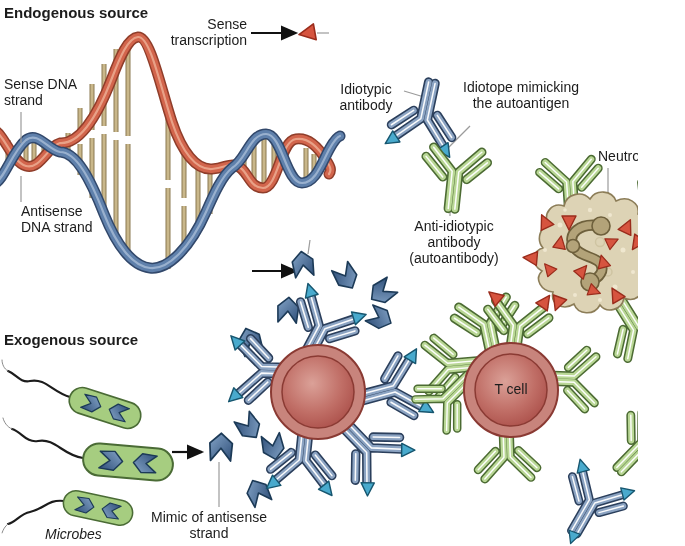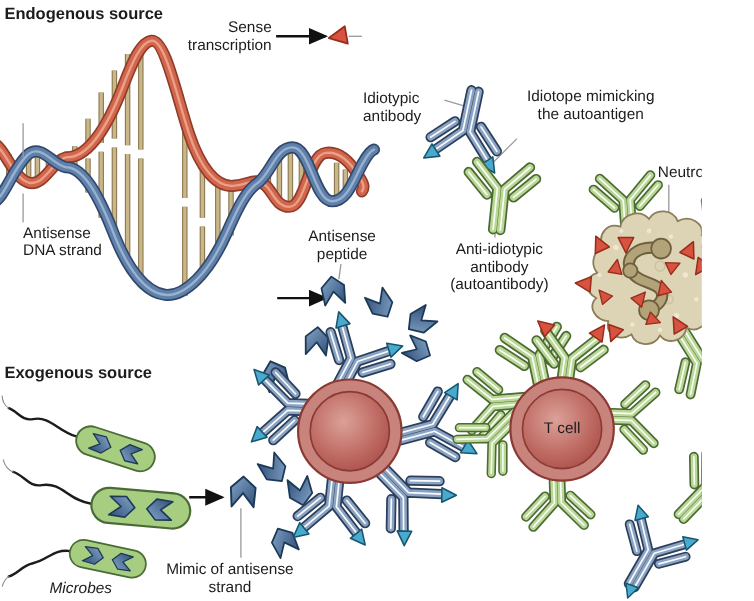--- a/index.html
+++ b/index.html
@@ -8,21 +8,21 @@
     font-family:"Liberation Sans","DejaVu Sans",sans-serif;
     border-radius:20px;
   }
   #art{position:absolute;left:0;top:0;}
   .lbl{
     position:absolute;font-size:14px;line-height:16px;color:var(--c-text,#1c1c1c);
     white-space:normal;
   }
   .lbl.b{font-weight:bold;font-size:15px;}
   .ctr{text-align:center;}
-  .rt{text-align:left;}
+  .rt{text-align:center;}
 
   
   .strand{fill:none;stroke-linecap:round;}
   .sro{stroke:#8f3d2a;stroke-width:11;}
   .srf{stroke:var(--c-dna-sense-strand,#d2654c);stroke-width:8;}
   .srh{stroke:#ecab92;stroke-width:2.2;opacity:.85;}
   .sbo{stroke:#32486b;stroke-width:11;}
   .sbf{stroke:var(--c-dna-antisense-strand,#5f80ab);stroke-width:8;}
   .sbh{stroke:#a3b8d3;stroke-width:2.2;opacity:.85;}
   .rungo{fill:none;stroke:#8a7850;stroke-width:5;}
@@ -267,24 +267,24 @@
     <use href="#ab" class="ab-green" transform="translate(641 447) rotate(44) scale(1.05)"></use>
     <use href="#abt" class="ab-blue" transform="translate(590 505) rotate(30) scale(1.05)"></use>
     <use href="#trit" transform="translate(573 537) rotate(200)"></use>
   </g>
 
   <use href="#trir" transform="translate(308 33) rotate(-100) scale(1.15)"></use>
 </svg>
 
 <div class="lbl b" style="left:4px;top:5px;">Endogenous source</div>
 <div class="lbl" style="left:152px;top:16px;width:95px;text-align:right;">Sense transcription</div>
+<div class="lbl" style="left:4px;top:76px;width:90px;">Sense DNA strand</div>
 <div class="lbl" style="left:21px;top:203px;width:92px;">Antisense DNA strand</div>
-<div class="lbl ctr" style="left:266px;top:206px;width:90px;">Antisense peptide</div>
 <div class="lbl rt" style="left:330px;top:81px;width:72px;">Idiotypic antibody</div>
-<div class="lbl ctr" style="left:463px;top:79px;width:116px;margin-left:16px;">Idiotope mimicking the autoantigen</div>
+<div class="lbl ctr" style="left:463px;top:79px;width:116px;">Idiotope mimicking the autoantigen</div>
 <div class="lbl ctr" style="left:393px;top:218px;width:122px;">Anti-idiotypic antibody (autoantibody)</div>
 <div class="lbl" style="left:598px;top:148px;">Neutrophil</div>
 <div class="lbl ctr" style="left:483px;top:381px;width:56px;">T cell</div>
 <div class="lbl b" style="left:4px;top:332px;">Exogenous source</div>
 <div class="lbl" style="left:45px;top:526px;font-style:italic;">Microbes</div>
 <div class="lbl ctr" style="left:146px;top:509px;width:126px;">Mimic of antisense strand</div>
 
 </div>
 
 </body></html>

